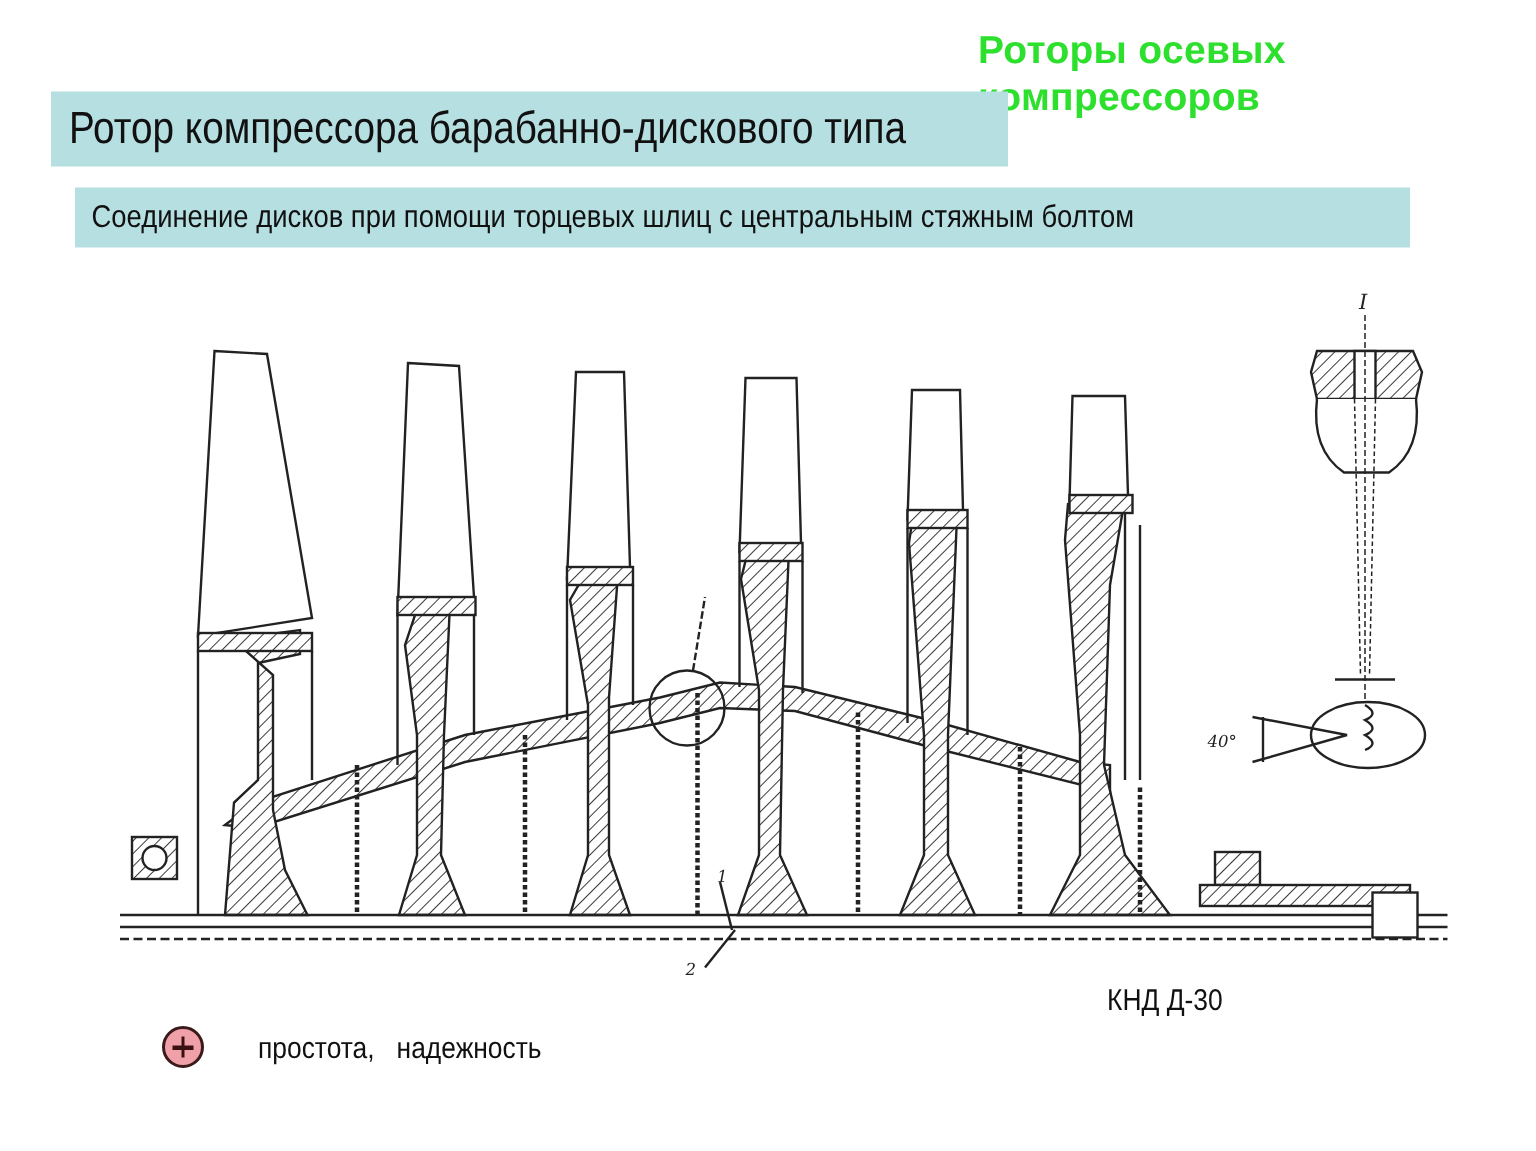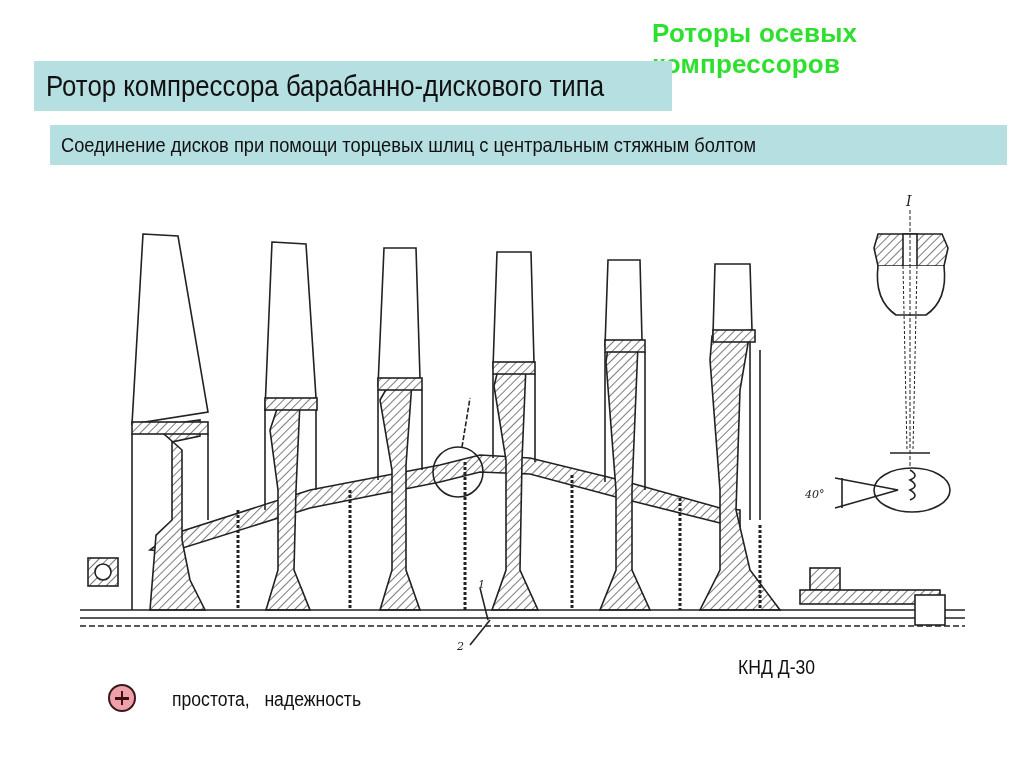--- a/index.html
+++ b/index.html
@@ -1,20 +1,20 @@
 <!DOCTYPE html>
 <html><head>
 <meta charset="utf-8">
 <style>
   html,body{margin:0;padding:0;background:#ffffff;}
   body{width:1024px;height:767px;position:relative;overflow:hidden;font-family:"Liberation Sans",sans-serif;}
   .section-title{position:absolute;left:652px;top:18px;font-size:26px;font-weight:bold;color:#2ee02e;letter-spacing:0.2px;}
   .title-box{position:absolute;left:34px;top:61px;width:638px;height:50px;background:#b6dfe2;}
   .title-text{position:absolute;left:12px;top:8px;font-size:30px;color:#111;transform:scaleX(0.86);transform-origin:left center;white-space:nowrap;}
-  .sub-box{position:absolute;left:50px;top:125px;width:957px;height:40px;background:#b6dfe2;}
+  .sub-box{position:absolute;left:50px;top:125px;width:890px;height:40px;background:#b6dfe2;}
   .sub-text{position:absolute;left:11px;top:8px;font-size:21px;color:#111;transform:scaleX(0.87);transform-origin:left center;white-space:nowrap;}
   .drawing{position:absolute;left:60px;top:190px;width:920px;height:470px;}
   .caption{position:absolute;left:738px;top:656px;font-size:20px;color:#111;transform:scaleX(0.88);transform-origin:left center;}
   .plus-icon{position:absolute;left:108px;top:684px;width:28px;height:28px;border-radius:50%;background:#f0a0a8;border:2px solid #3a1a1a;box-sizing:border-box;}
   .plus-icon:before{content:"";position:absolute;left:5px;top:11px;width:14px;height:2.5px;background:#3a1010;}
   .plus-icon:after{content:"";position:absolute;left:10.75px;top:5px;width:2.5px;height:14px;background:#3a1010;}
   .adv-text{position:absolute;left:172px;top:688px;font-size:20px;color:#111;transform:scaleX(0.88);transform-origin:left center;white-space:pre;}
 </style>
 </head>
 <body>

